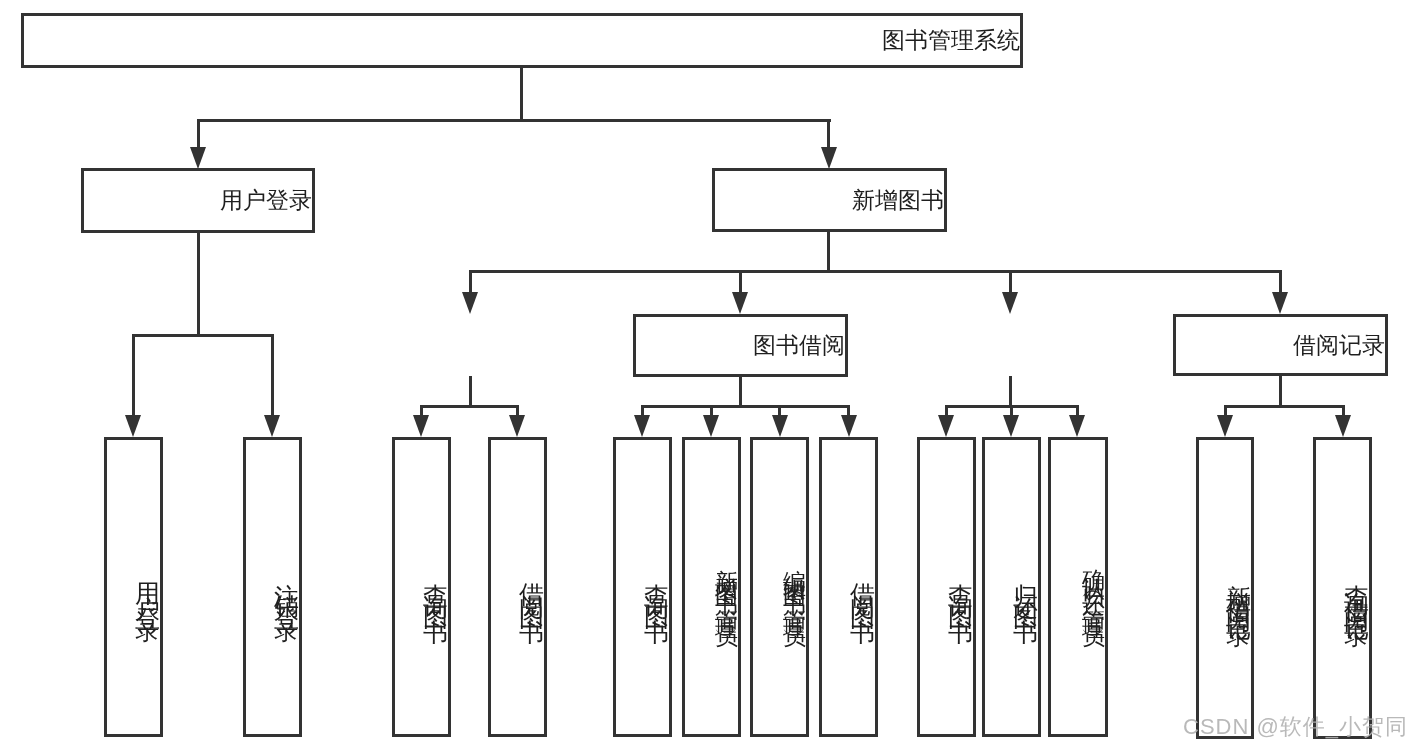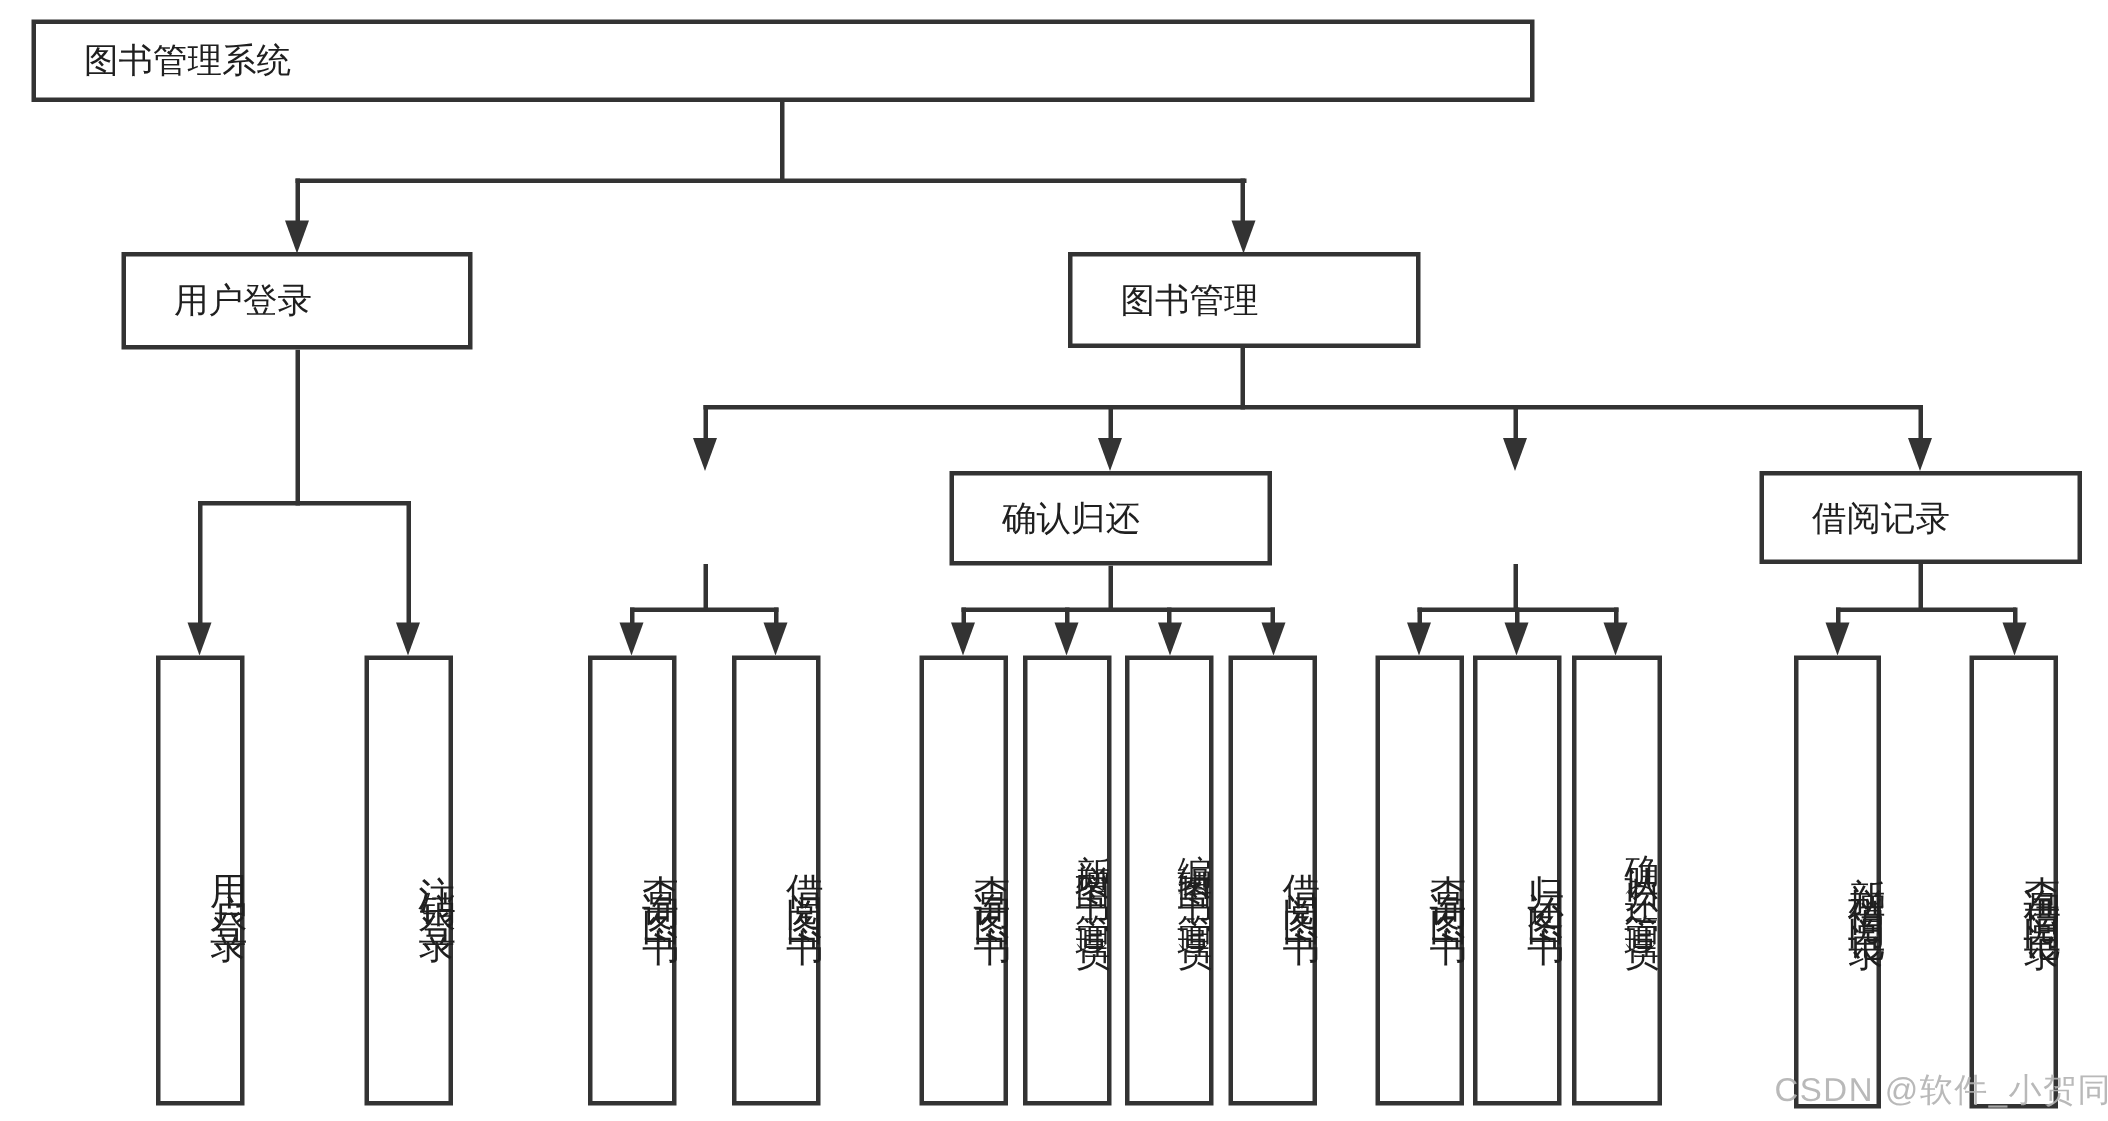--- a/index.html
+++ b/index.html
@@ -4,21 +4,21 @@
 <style>
   html,body{margin:0;padding:0;background:#fff;}
   .canvas{
     position:relative; width:1405px; height:747px; background:var(--bg,#ffffff);
     font-family:"Liberation Sans","DejaVu Sans",sans-serif; color:var(--text,#1f1f1f);
     overflow:hidden;
   }
   .box{
     position:absolute; box-sizing:border-box; background:#fff;
     border:3px solid var(--line,#333333);
-    display:flex; align-items:center; justify-content:flex-start;
+    display:flex; align-items:center; justify-content:flex-end;
     font-size:23px; color:var(--text,#1f1f1f); z-index:1;padding-left:32px;
   }
   .leaf{ width:59px; height:300px; }
   .vtext{
     writing-mode:vertical-rl; text-orientation:mixed;
     font-size:25px; letter-spacing:12px; line-height:1;
     display:block;
   }
   .leaf.mid .vtext{ letter-spacing:8px; }
   .leaf.long .vtext{ font-size:23px; letter-spacing:8px; }
@@ -47,21 +47,21 @@
   <div class="hline" style="left:197px;top:119px;width:634px;height:3px"></div>
   <div class="vline" style="left:197px;top:119px;width:3px;height:31px"></div>
   <div class="arrow" style="left:190px;top:147px"></div>
   <div class="vline" style="left:827px;top:119px;width:3px;height:31px"></div>
   <div class="arrow" style="left:821px;top:147px"></div>
 
   <div class="box" style="left:81px;top:168px;width:234px;height:65px">
     <span>用户登录</span>
   </div>
   <div class="box" style="left:712px;top:168px;width:235px;height:64px">
-    <span>图书管理</span>
+    <span>新增图书</span>
   </div>
 
   <div class="vline" style="left:197px;top:233px;width:3px;height:104px"></div>
   <div class="hline" style="left:132px;top:334px;width:142px;height:3px"></div>
   <div class="vline" style="left:132px;top:334px;width:3px;height:82px"></div>
   <div class="arrow" style="left:125px;top:415px"></div>
   <div class="vline" style="left:271px;top:334px;width:3px;height:82px"></div>
   <div class="arrow" style="left:264px;top:415px"></div>
 
   <div class="vline" style="left:827px;top:232px;width:3px;height:41px"></div>
@@ -69,21 +69,21 @@
   <div class="vline" style="left:469px;top:270px;width:3px;height:25px"></div>
   <div class="arrow" style="left:462px;top:292px"></div>
   <div class="vline" style="left:739px;top:270px;width:3px;height:25px"></div>
   <div class="arrow" style="left:732px;top:292px"></div>
   <div class="vline" style="left:1009px;top:270px;width:3px;height:25px"></div>
   <div class="arrow" style="left:1002px;top:292px"></div>
   <div class="vline" style="left:1279px;top:270px;width:3px;height:25px"></div>
   <div class="arrow" style="left:1272px;top:292px"></div>
 
   <div class="box" style="left:633px;top:314px;width:215px;height:63px">
-    <span>确认归还</span>
+    <span>图书借阅</span>
   </div>
   <div class="box" style="left:1173px;top:314px;width:215px;height:62px">
     <span>借阅记录</span>
   </div>
 
   <div class="vline" style="left:469px;top:376px;width:3px;height:32px"></div>
   <div class="hline" style="left:420px;top:405px;width:99px;height:3px"></div>
   <div class="vline" style="left:420px;top:405px;width:3px;height:12px"></div>
   <div class="arrow" style="left:413px;top:415px"></div>
   <div class="vline" style="left:516px;top:405px;width:3px;height:12px"></div>

